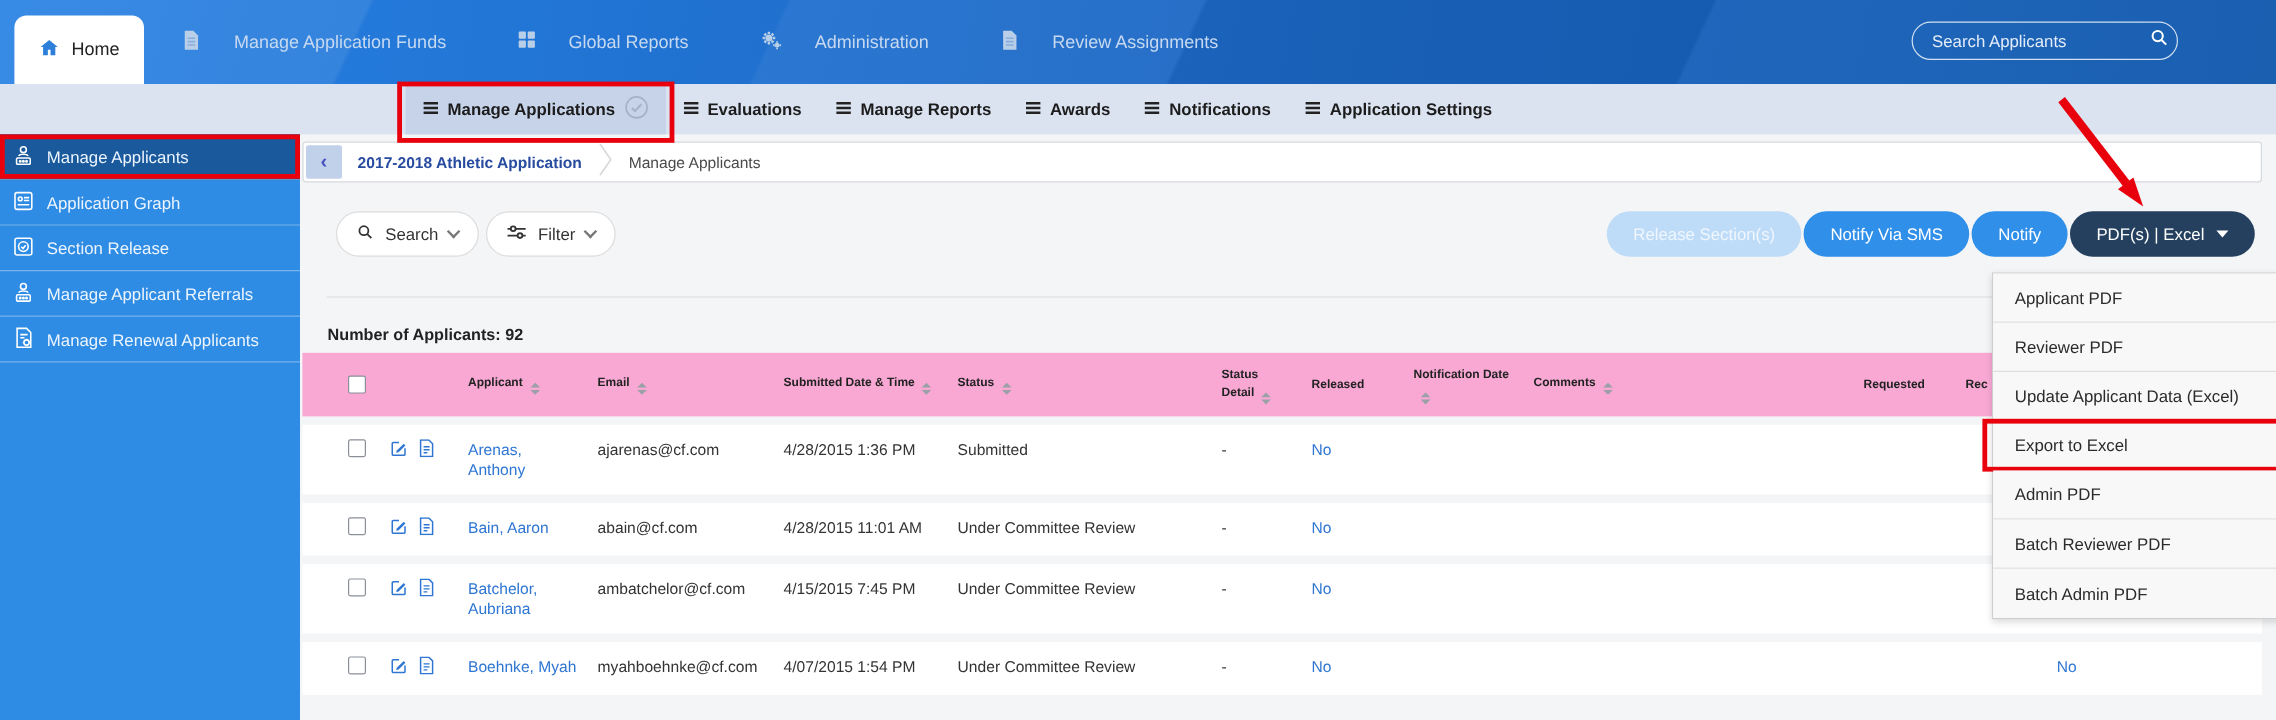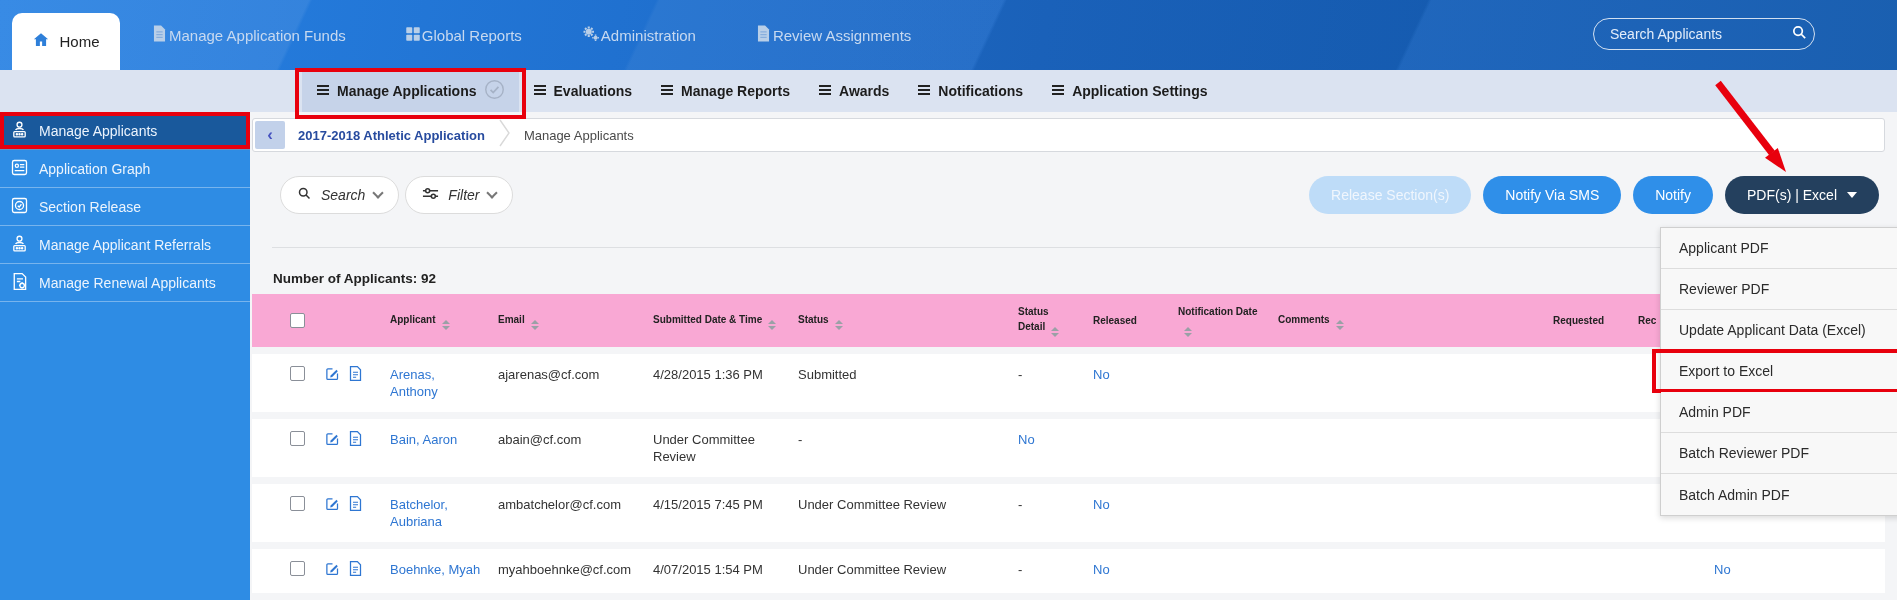--- a/index.html
+++ b/index.html
@@ -11,35 +11,35 @@
     background:
       linear-gradient(115deg, rgba(255,255,255,.08) 0 16%, rgba(255,255,255,0) 16.2% 34%,
         rgba(255,255,255,.05) 34.2% 52%, rgba(0,0,0,.05) 52.2% 74%, rgba(255,255,255,.04) 74.2%),
       linear-gradient(100deg,#2781e3 0%,#1b66c3 55%,#1159ad 100%);
     z-index:5; }
   .home-tab { position:absolute; left:12px; top:13px; width:108px; height:57px;
     background:#fff; border-radius:10px 10px 0 0; display:flex; align-items:center;
     justify-content:center; gap:9px; font-size:15px; color:#222; }
   .topnav { position:absolute; left:150px; top:0; height:70px; display:flex;
     align-items:center; gap:58px; }
-  .topnav .titem { display:flex; align-items:center; gap:0; color:#c7d9f0;
+  .topnav .titem { display:flex; align-items:center; gap:26px; color:#c7d9f0;
     font-size:15px; cursor:pointer; }
   .search-pill { position:absolute; right:82px; top:18px; width:222px; height:32px;
     border:1px solid rgba(255,255,255,.8); border-radius:16px; display:flex;
     align-items:center; padding:0 12px 0 16px; }
   .search-pill input { flex:1; background:transparent; border:none; outline:none;
     color:#fff; font-size:14px; font-family:"Liberation Sans",sans-serif; }
   .search-pill input::placeholder { color:#e3edfa; opacity:1; }
 
   
   .secbar { position:absolute; left:0; top:70px; width:1897px; height:42px;
     background:#dbe3f1; display:flex; align-items:stretch; padding-left:302px; z-index:6; }
   .sec-item { display:flex; align-items:center; gap:7px; padding:0 14px; font-size:14px;
     font-weight:bold; color:#1c1c1c; cursor:pointer; position:relative; }
-  .sec-item.active { background:#c6d3e9; }
+  .sec-item.active { background:#c6d3e9;margin-left:36px; }
   .sec-item.active::after { content:""; position:absolute; left:-7px; right:-7px;
     top:-2px; bottom:-7px; border:4px solid #e8000d; pointer-events:none; z-index:40; }
 
   
   .sidebar { position:absolute; left:0; top:112px; width:250px; height:488px;
     background:#2e8ce4; z-index:7; }
   .side-item { height:38px; display:flex; align-items:center; gap:9px; padding-left:9px;
     color:#ecf4fd; font-size:14px; border-bottom:1px solid rgba(255,255,255,.35);
     cursor:pointer; position:relative; }
   .side-item.active { background:#19599c; }
@@ -57,23 +57,23 @@
     background:#fff; border:1px solid #d6d9de; border-radius:3px; display:flex;
     align-items:center; padding-left:45px; gap:14px; }
   .crumb-program { color:#274b9f; font-weight:bold; font-size:13px; }
   .crumb-page { color:#4a4a4a; font-size:13px; }
 
   .toolbar { position:absolute; left:0; top:63px; width:1647px; height:40px;
     display:flex; align-items:center; justify-content:space-between;
     padding:0 18px 0 30px; }
   .pillbtn { height:38px; border-radius:19px; background:#fff; border:1px solid #dcdcdc;
     display:flex; align-items:center; gap:9px; padding:0 16px; font-size:14px;
-    color:#333; cursor:pointer;font-style:italic; }
+    color:#333; cursor:pointer; }
   .leftpills { display:flex; gap:6px; }
-  .rightbtns { display:flex; gap:12px; }
+  .rightbtns { display:flex; gap:2px; }
   .actbtn { height:38px; border-radius:19px; border:none; color:#fff; font-size:14px;
     padding:0 22px; cursor:pointer; display:flex; align-items:center; gap:8px;
     font-family:"Liberation Sans",sans-serif; }
   .btn-disabled { background:#bedcf8; color:#f0f6fd; }
   .btn-primary { background:#2f8fe9; }
   .btn-dark { background:#24405e; }
   .chev { width:8px; height:8px; border-right:2px solid #777; border-bottom:2px solid #777;
     transform:rotate(45deg); margin-top:-4px; }
   .caret { width:0; height:0; border-left:5px solid transparent;
     border-right:5px solid transparent; border-top:6px solid #fff; margin-left:2px; }
@@ -411,20 +411,21 @@
                 <path d="M20 12v8a1.5 1.5 0 0 1-1.5 1.5h-14A1.5 1.5 0 0 1 3 20V6a1.5 1.5 0 0 1 1.5-1.5H12" fill="none" stroke="#2e76d2" stroke-width="2"></path>
                 <path d="M9 15l-.7 3.2 3.2-.7 9-9L18.4 6z" fill="#2e76d2"></path>
               </svg></span>
             <span><svg width="13" height="15" viewBox="0 0 20 24">
                 <path d="M2 1h11l5 5v17H2z" fill="none" stroke="#2e76d2" stroke-width="2"></path>
                 <path d="M6 10h8M6 14h8M6 18h5" stroke="#2e76d2" stroke-width="1.8"></path>
               </svg></span>
           </div>
           <div><span class="link">Bain, Aaron</span></div>
           <div>abain@cf.com</div>
+          <div>4/28/2015 11:01 AM</div>
           <div>Under Committee Review</div>
           <div>-</div>
           <div><span class="link">No</span></div>
           <div></div>
           <div></div>
           <div></div>
           <div class="cell-rec"><span class="link"></span></div>
         </div>
 
         <div class="tgrid trow">

